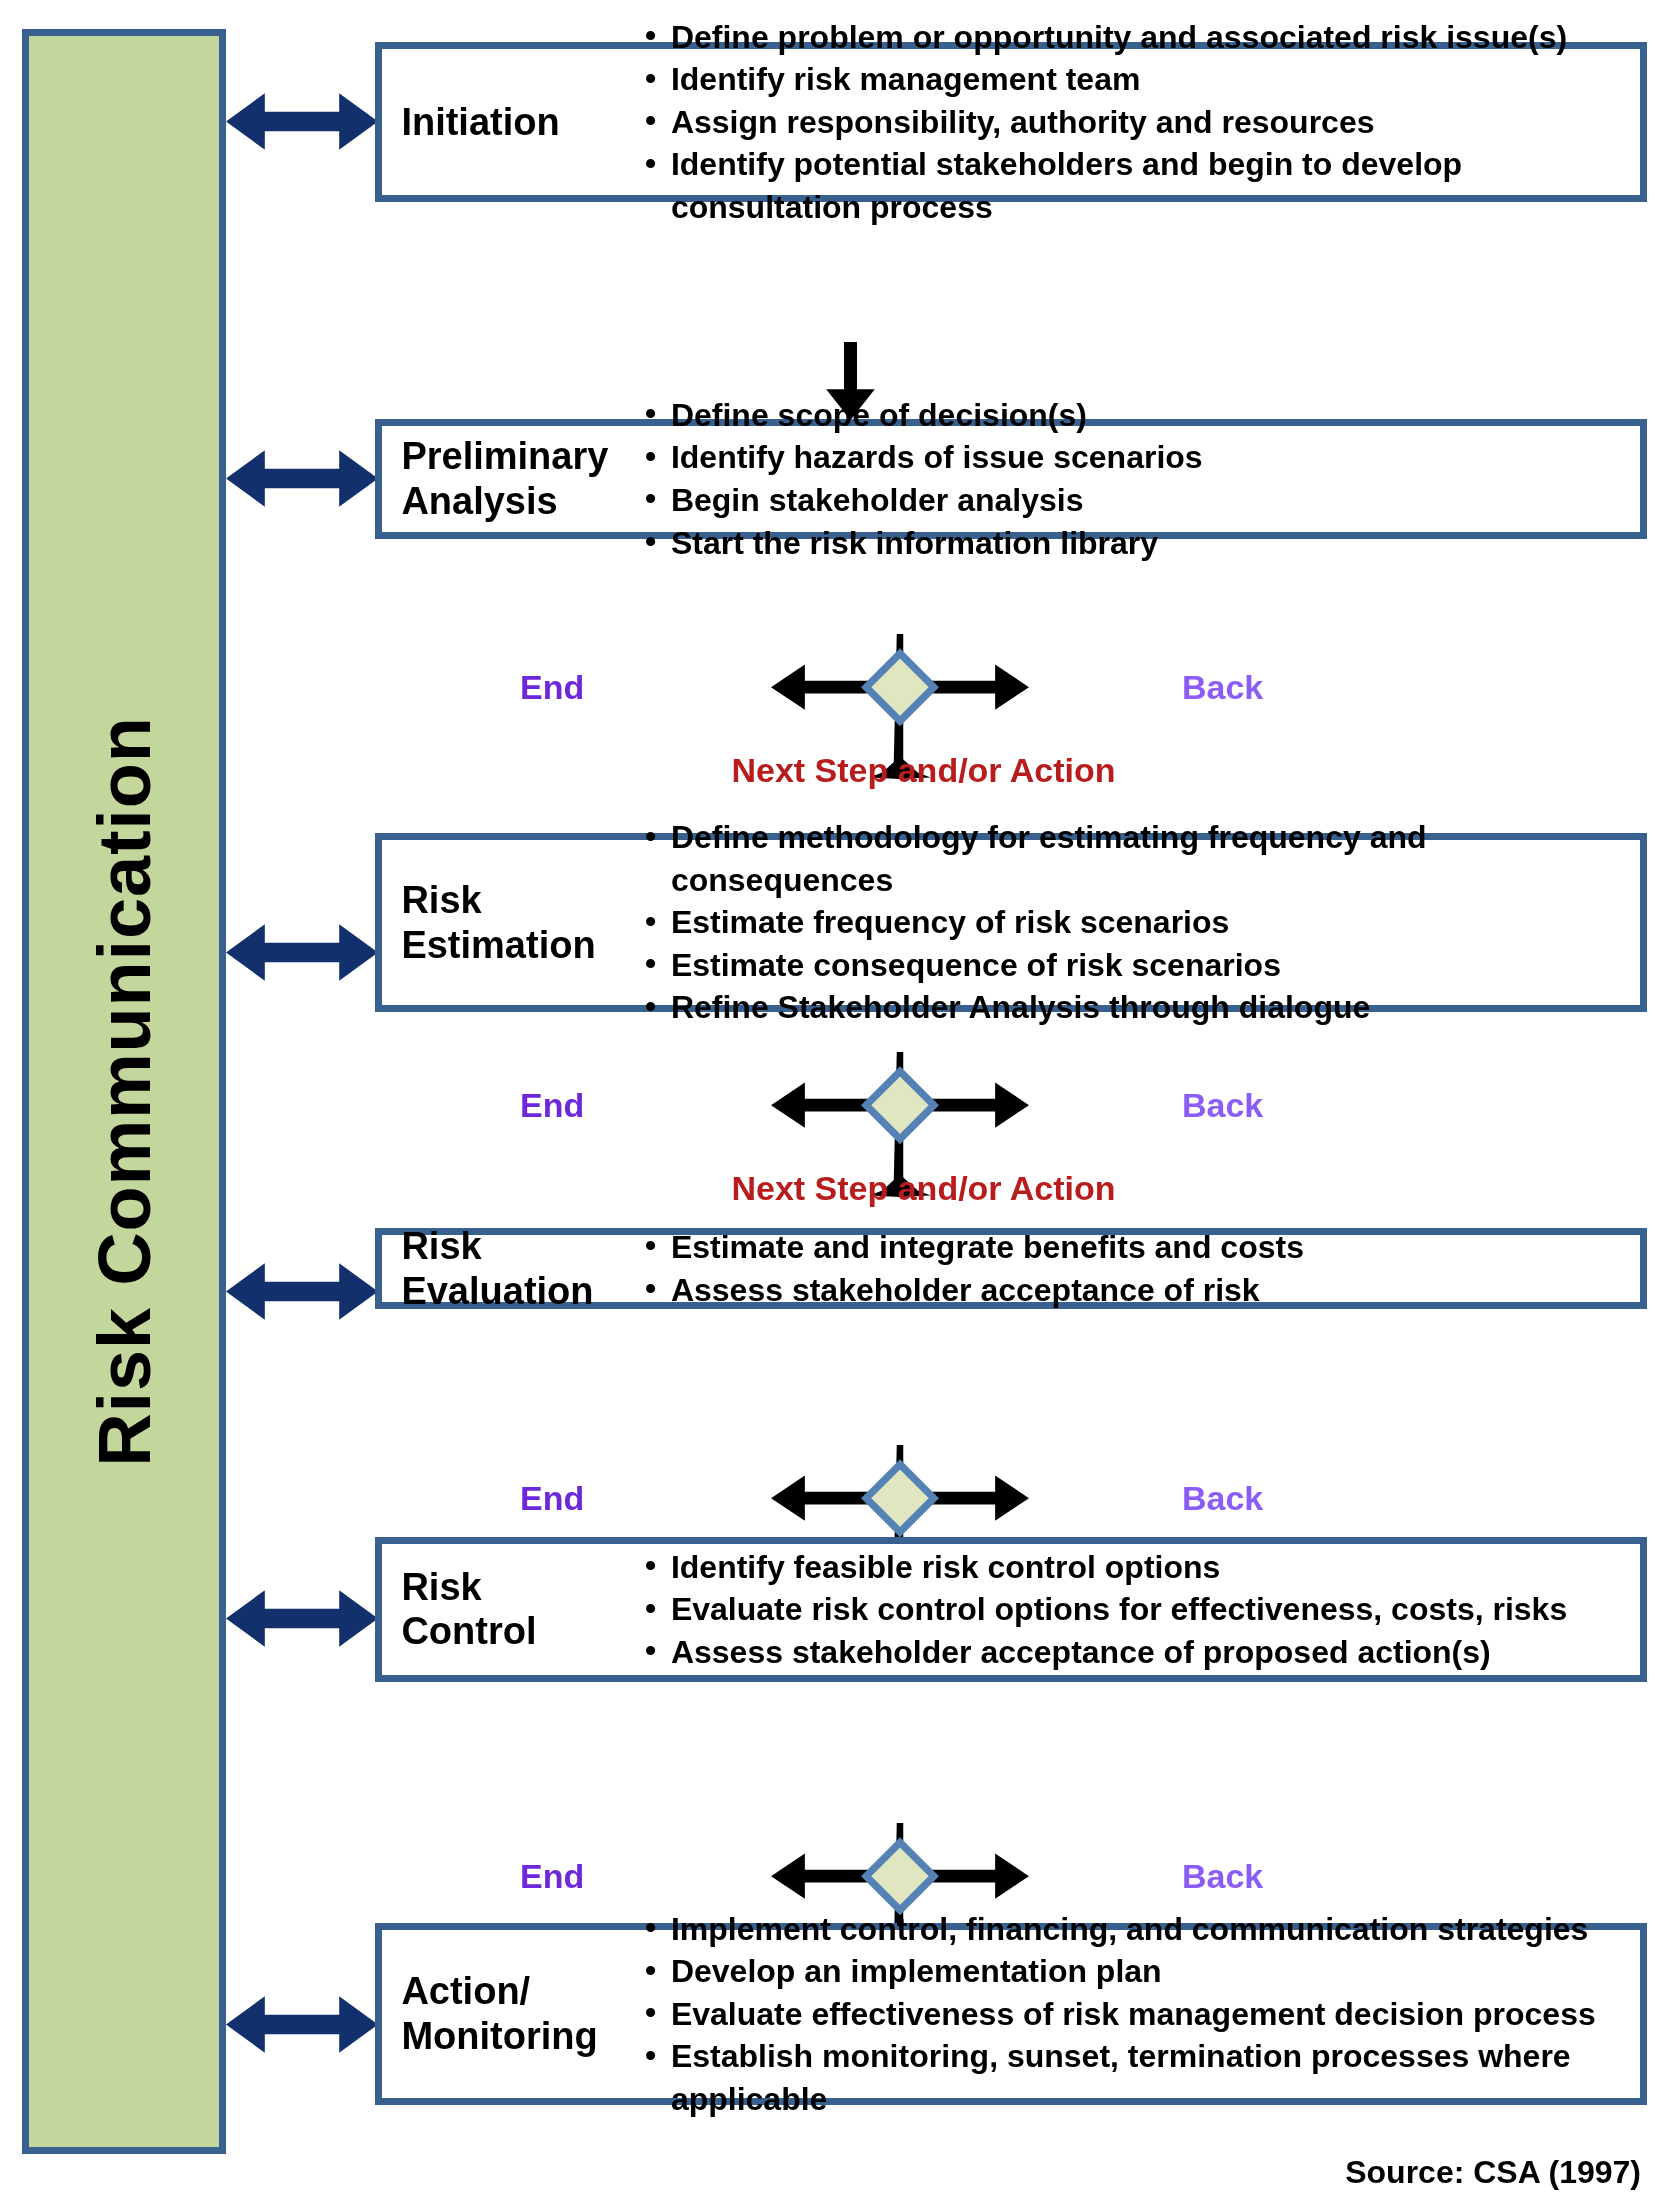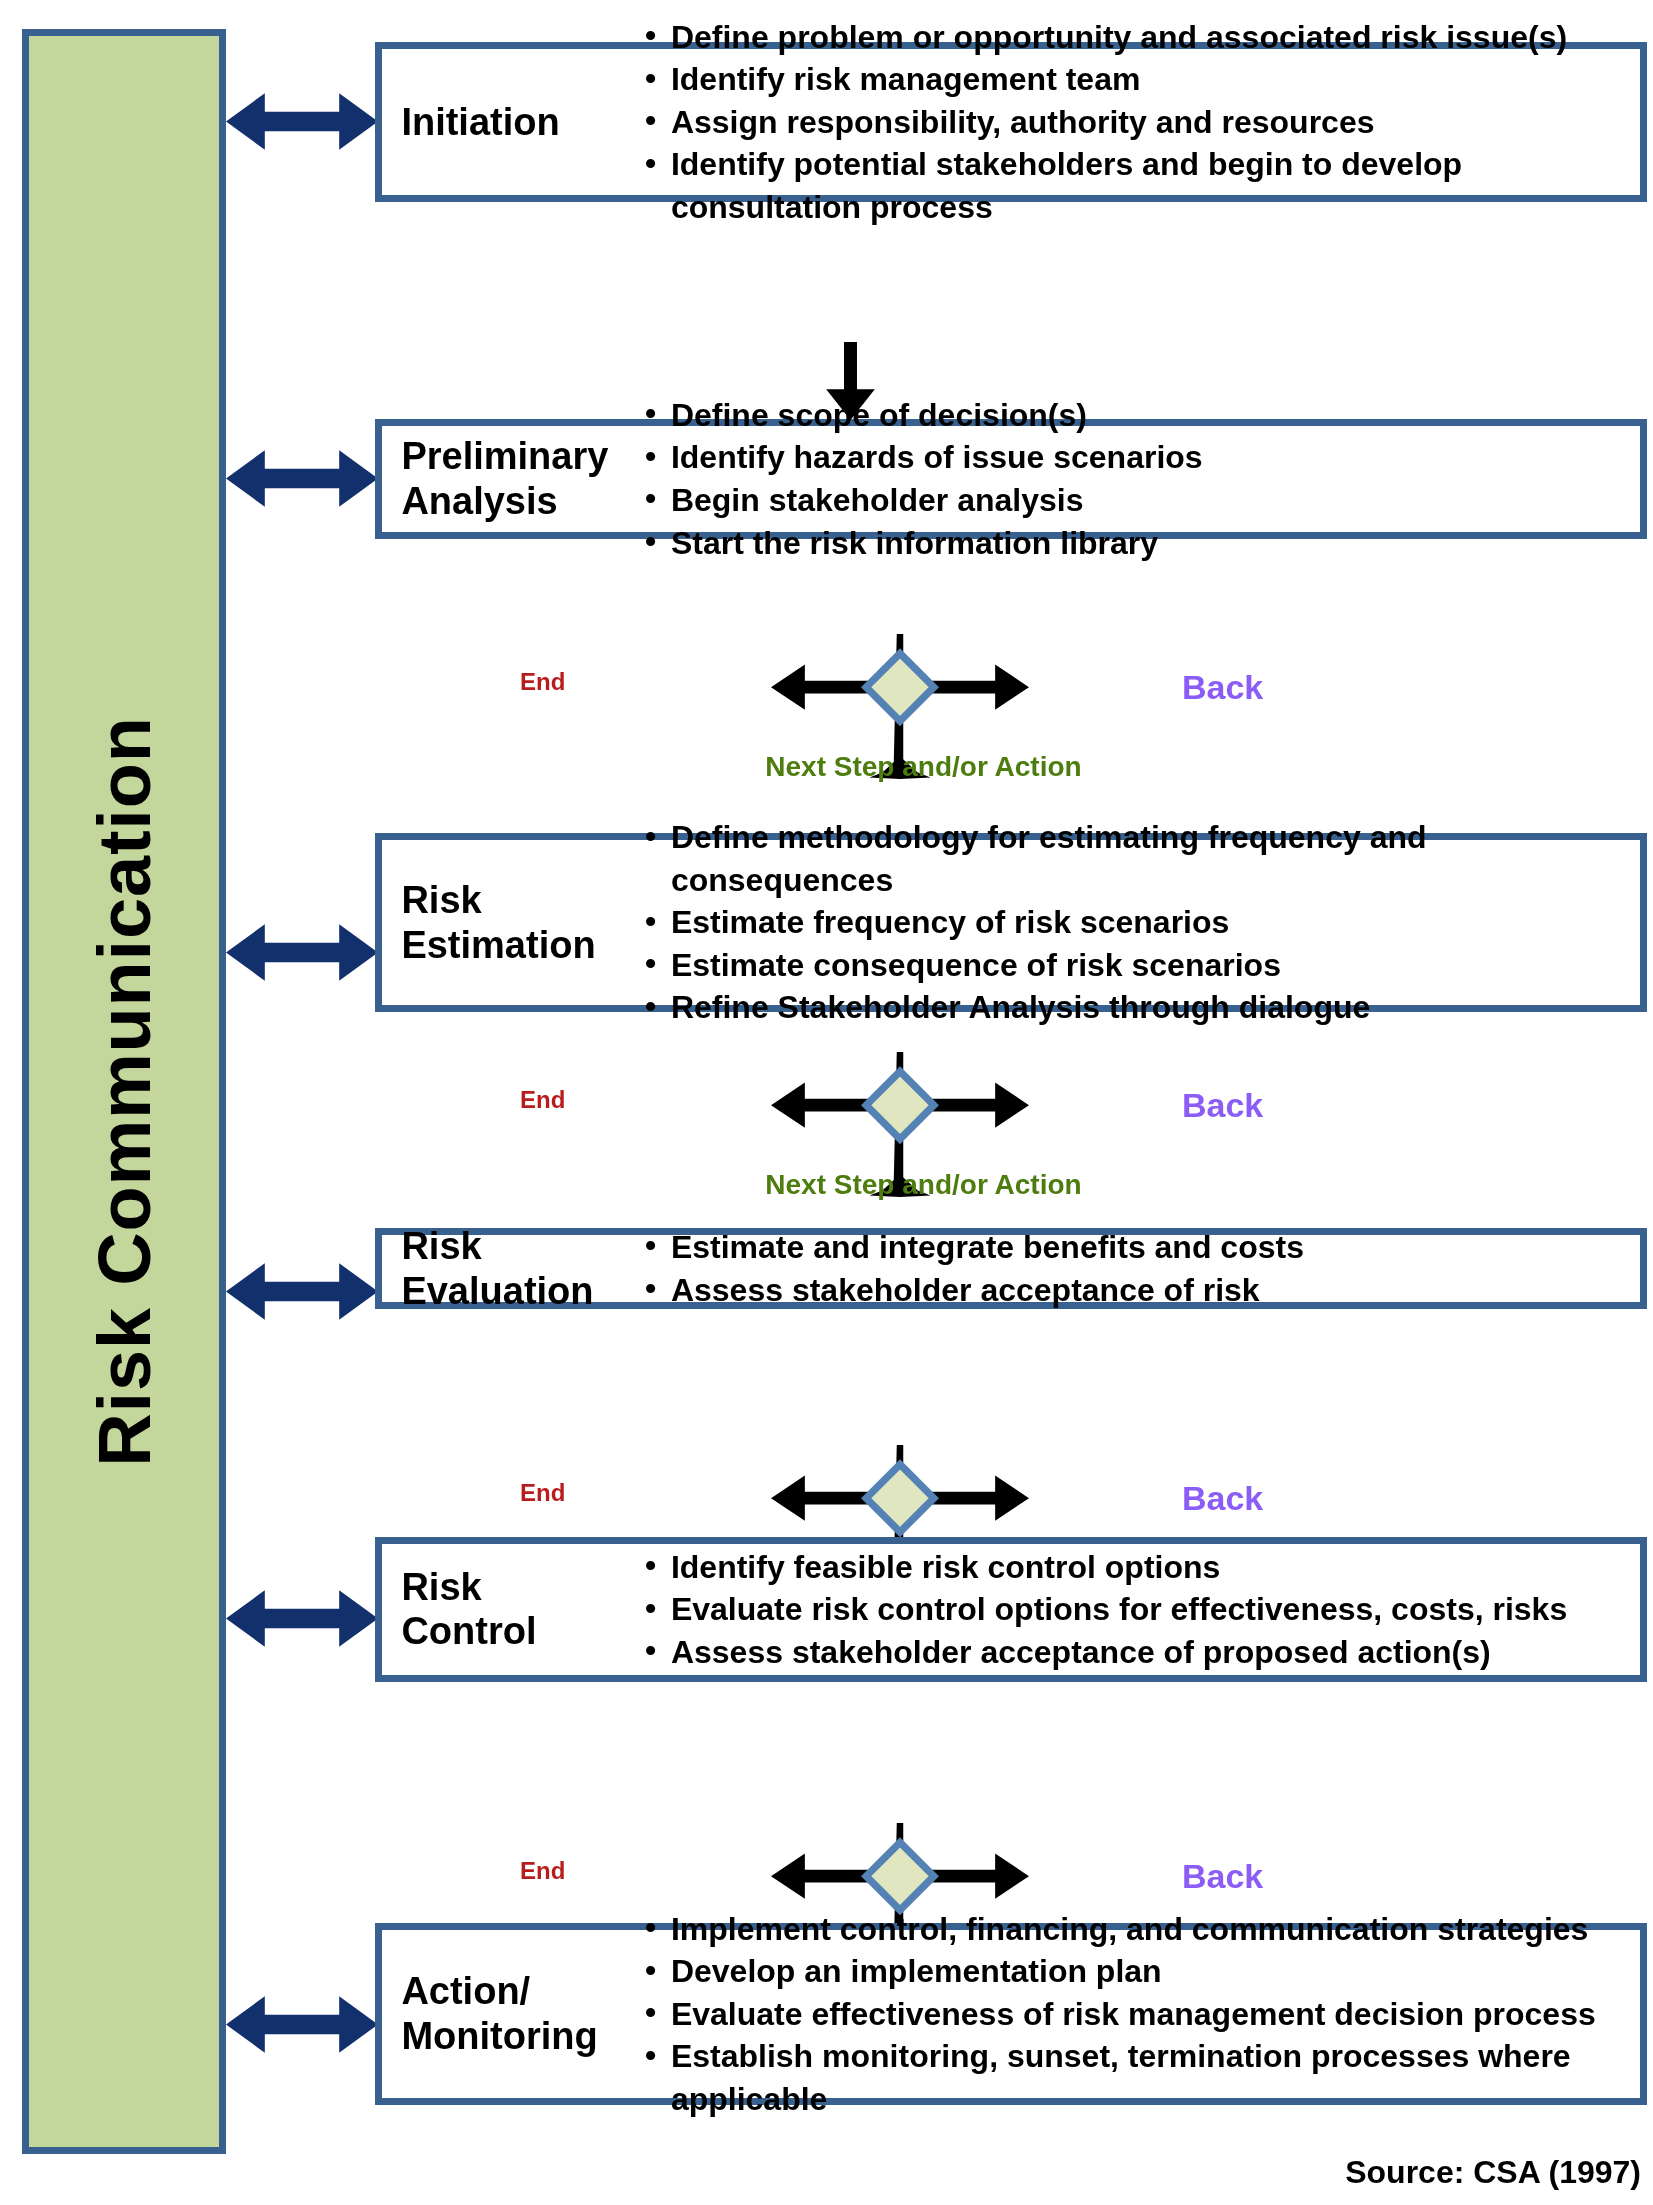--- a/index.html
+++ b/index.html
@@ -133,41 +133,41 @@
     left: 396px;
     top: 0px;
     width: 258px;
     height: 145px;
   }
   .junction .cross svg { display: block; width: 100%; height: 100%; }
   .junction .lbl-end {
     position: absolute;
     left: 145px;
     top: 34px;
-    font-size: 24px;
-    font-weight: bold;
-    color: #b91c1c;
+    font-size: 34px;
+    font-weight: bold;
+    color: #6d28d9;
   }
   .junction .lbl-back {
     position: absolute;
     left: 807px;
     top: 34px;
     font-size: 34px;
     font-weight: bold;
     color: #8b5cf6;
   }
   .junction .lbl-next {
     position: absolute;
     left: 145px;
     top: 117px;
     width: 807px;
     text-align: center;
-    font-size: 28px;
-    font-weight: bold;
-    color: #4d7c0f;
+    font-size: 34px;
+    font-weight: bold;
+    color: #b91c1c;
   }
 
   
   .source {
     position: absolute;
     right: 13px;
     top: 2154px;
     font-size: 32px;
     font-weight: bold;
     color: #000000;

